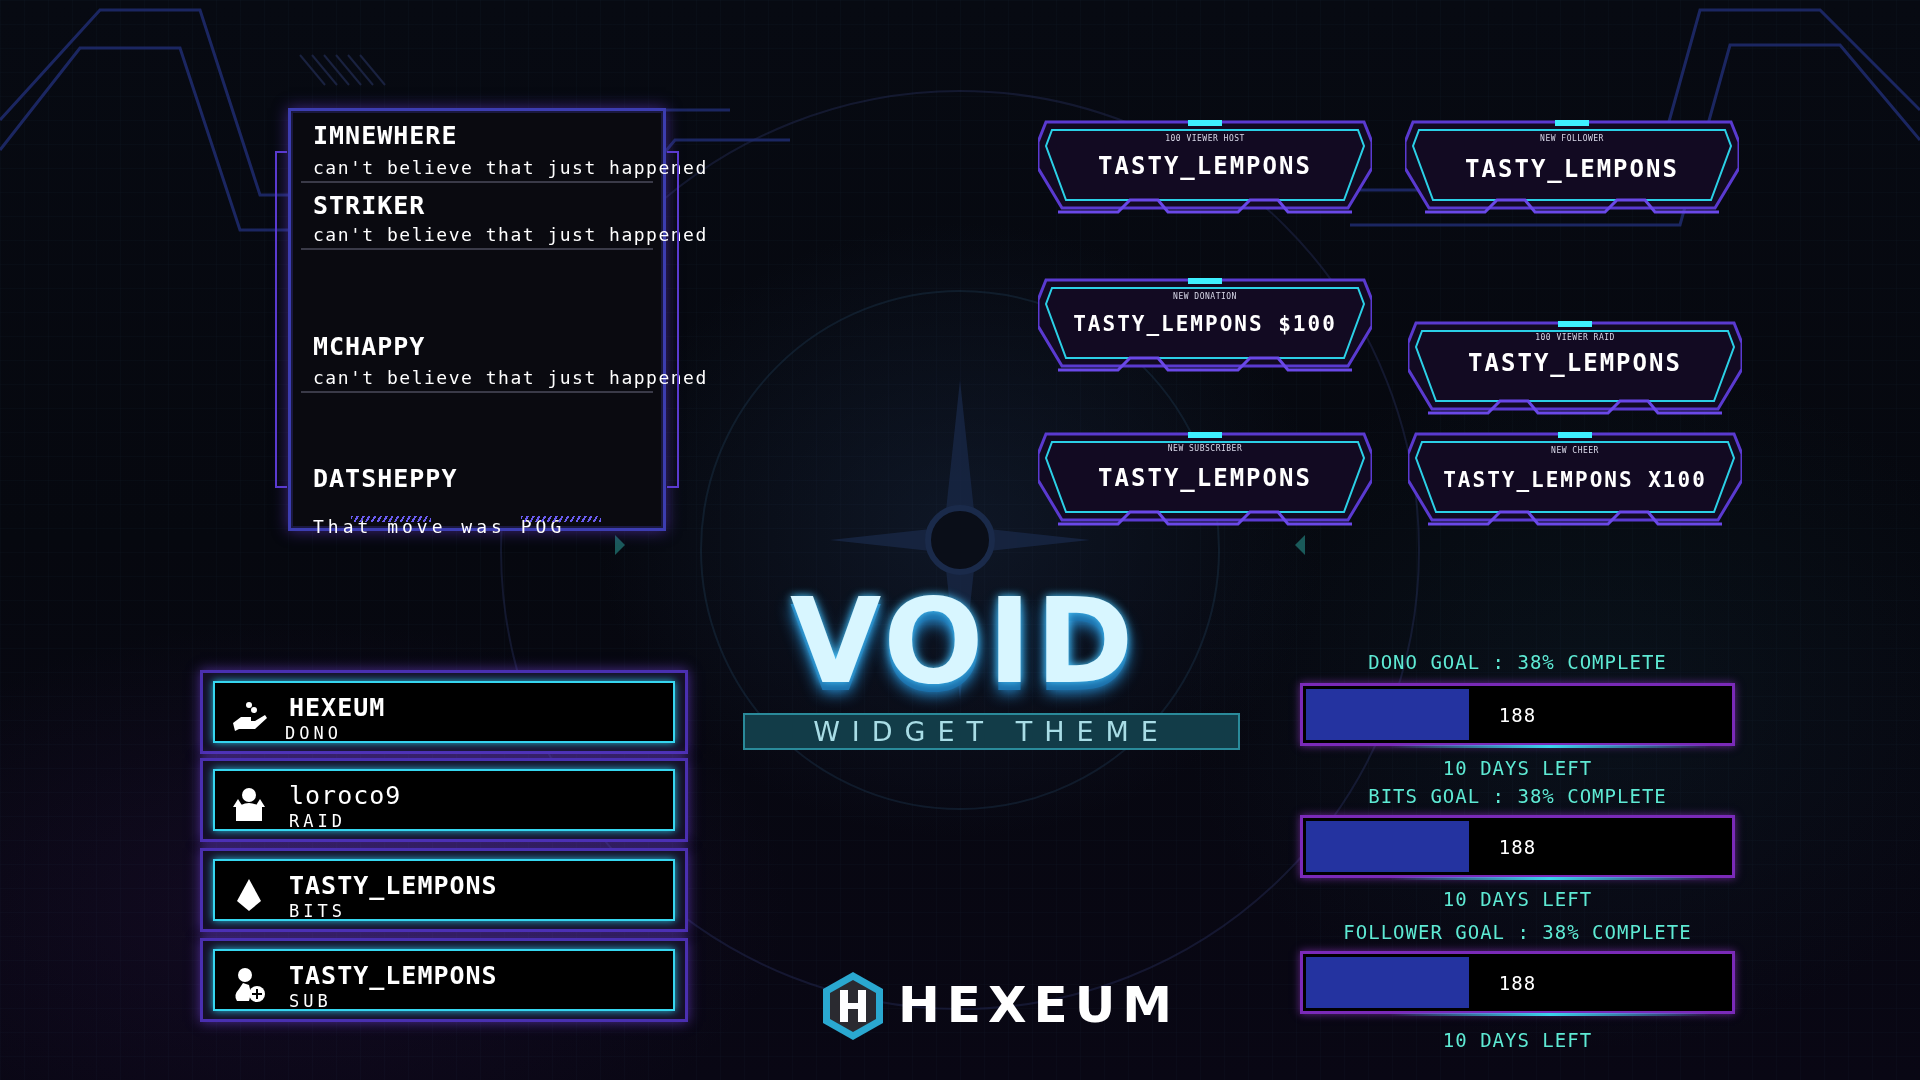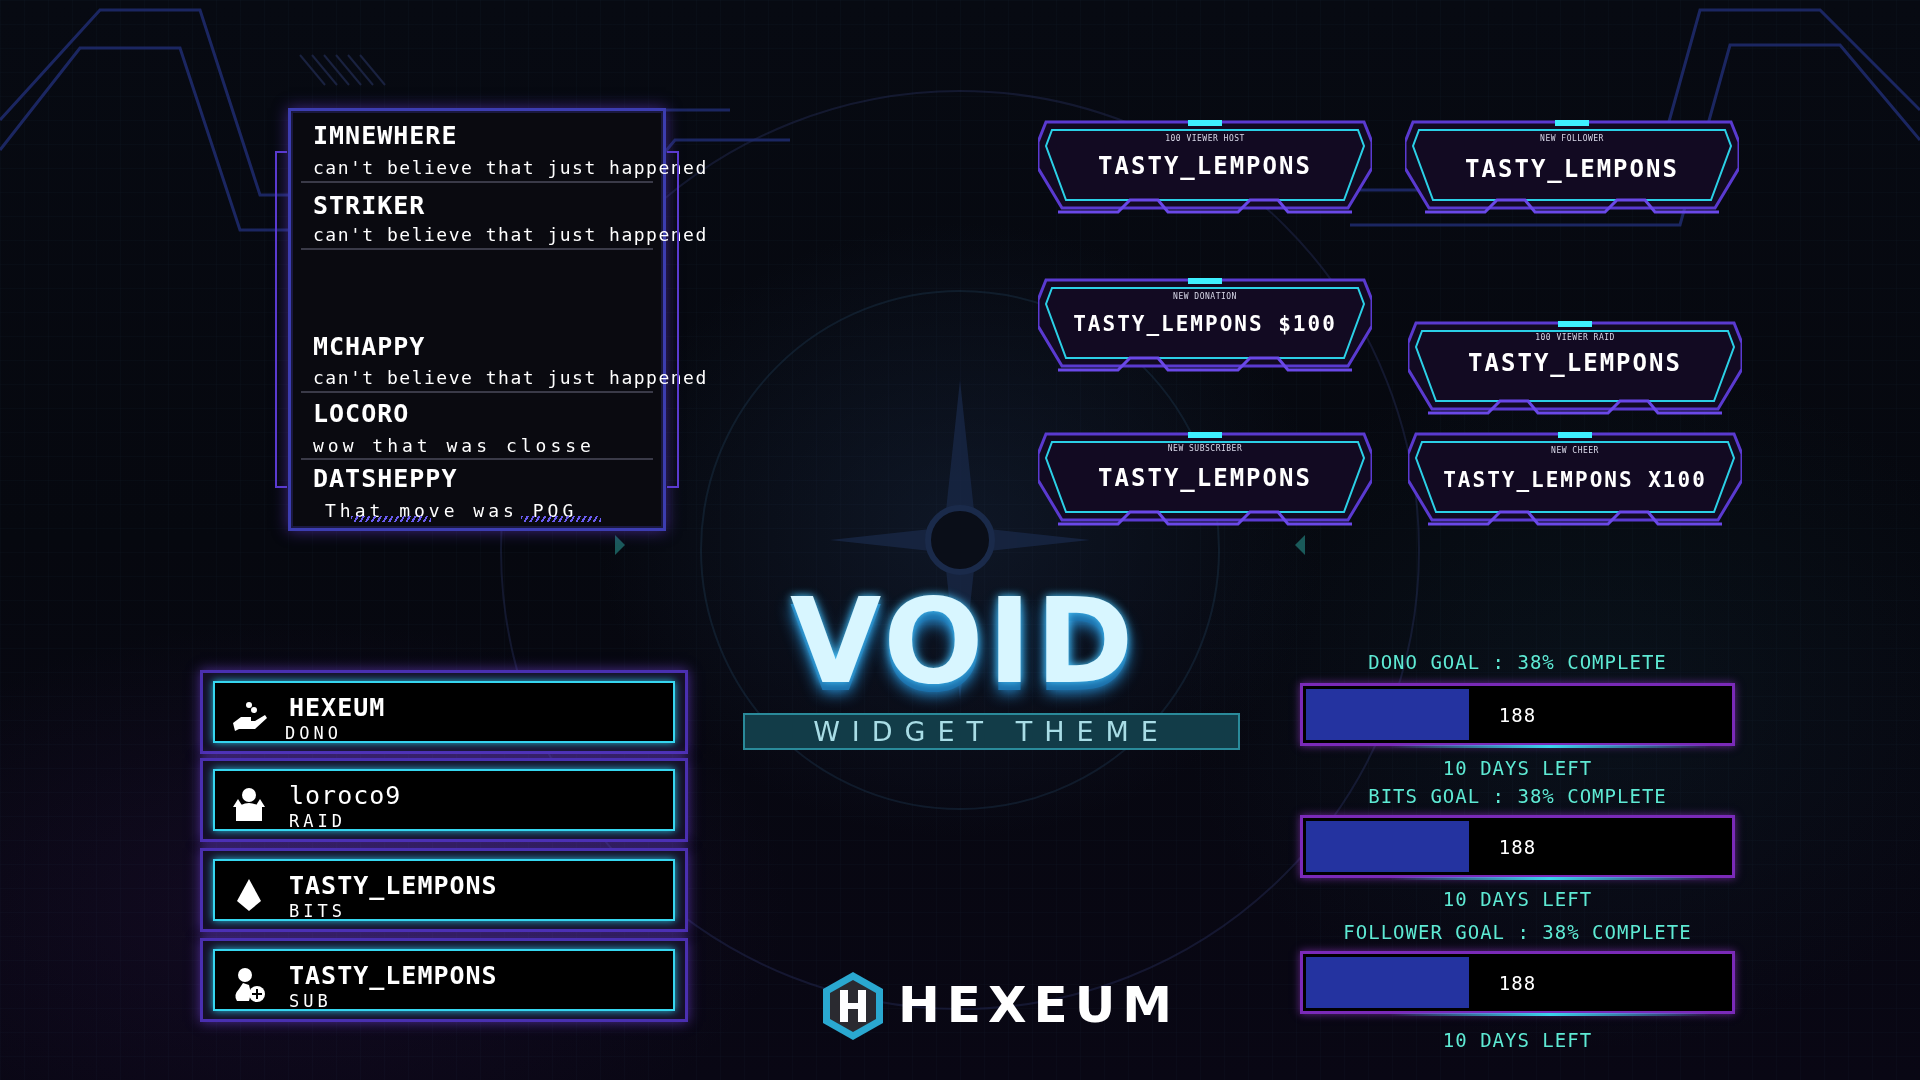--- a/index.html
+++ b/index.html
@@ -104,27 +104,23 @@
     <span class="chat-text" style="top:42px;">can't believe that just happened</span>
   </div>
   <div class="chat-msg" style="top:72px;height:67px;">
     <span class="chat-name" style="top:8px;">STRIKER</span>
     <span class="chat-text" style="top:41px;">can't believe that just happened</span>
   </div>
   <div class="chat-msg" style="top:211px;height:71px;">
     <span class="chat-name" style="top:10px;text-align:right;">MCHAPPY</span>
     <span class="chat-text" style="top:45px;">can't believe that just happened</span>
   </div>
-  <div class="chat-msg" style="top:282px;height:67px;">
-    <span class="chat-name" style="top:6px;">LOCORO</span>
-    <span class="chat-text" style="top:42px;letter-spacing:4px;">wow that was closse</span>
-  </div>
   <div class="chat-msg" style="top:349px;height:82px;border-bottom:none;">
     <span class="chat-name" style="top:4px;">DATSHEPPY</span>
-    <span class="chat-text" style="top:40px;letter-spacing:4px;margin-left:12px;">That move was POG</span>
+    <span class="chat-text" style="top:56px;letter-spacing:4px;">That move was POG</span>
   </div>
   <div class="hatch" style="left:60px;bottom:6px;"></div>
   <div class="hatch" style="left:230px;bottom:6px;"></div>
 </div>
 
 <div>
   <div class="alert" style="left:1038px;top:120px;">
     <svg width="334" height="96">
         <polygon points="8,2 326,2 334,22 334,48 310,88 24,88 0,48 0,22" fill="#120a22" stroke="#5a3ad0" stroke-width="3"></polygon>
         <polygon points="14,10 320,10 326,26 306,80 28,80 8,26" fill="none" stroke="#2bd0e6" stroke-width="2"></polygon>

